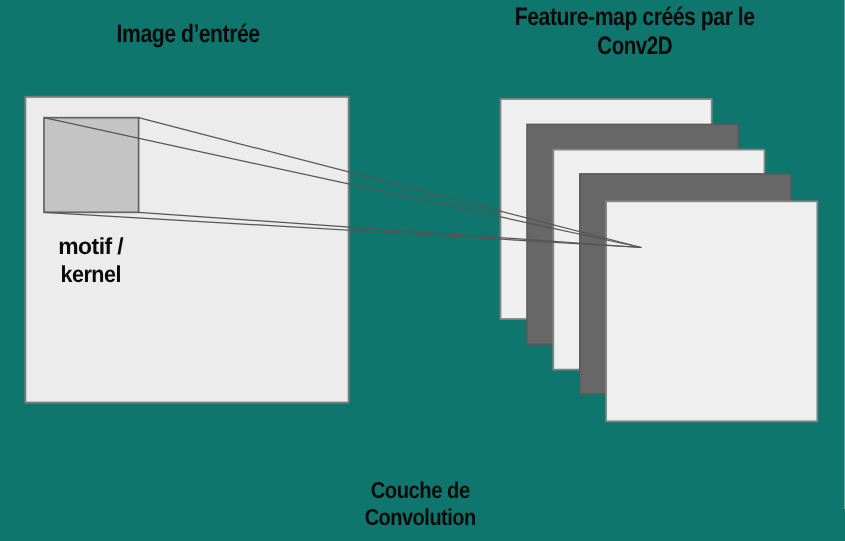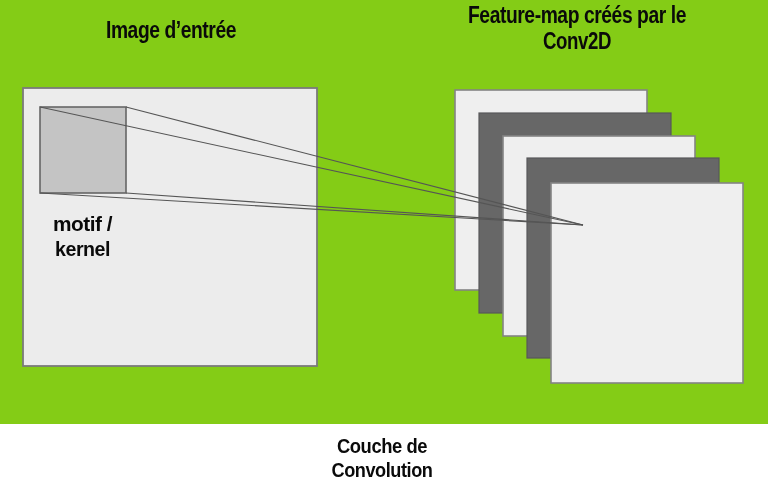--- a/index.html
+++ b/index.html
@@ -7,22 +7,22 @@
     padding: 0;
     background: #ffffff;
     width: 768px;
     height: 492px;
     overflow: hidden;
     font-family: "Liberation Sans", sans-serif;
   }
   .stage {
     position: relative;
     width: 768px;
-    height: 424px;
-    background: #84cc16;
+    height: 492px;
+    background: #0f766e;
   }
   svg { display: block; }
 
   .diagram-title {
     font-family: "Liberation Sans", sans-serif;
     font-weight: bold;
     font-size: 23px;
     fill: #0a0a0a;
     letter-spacing: -0.5px;
   }

